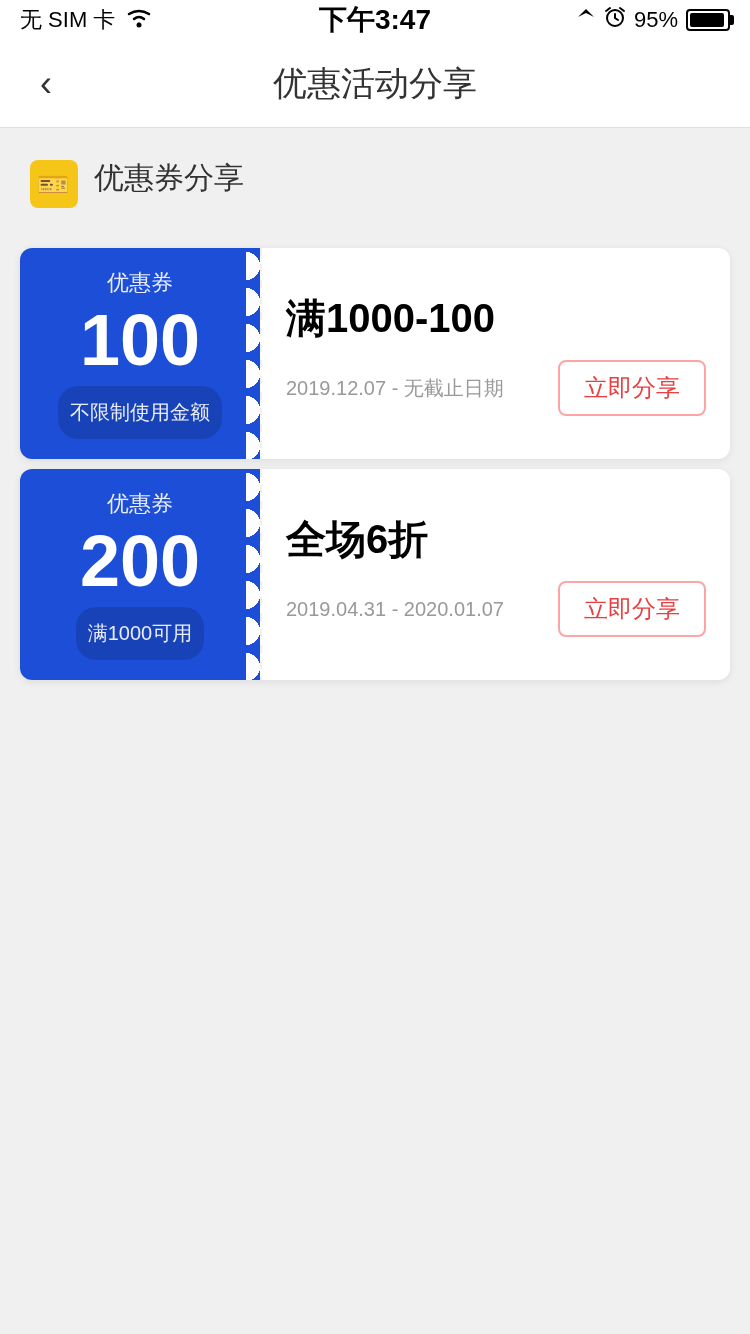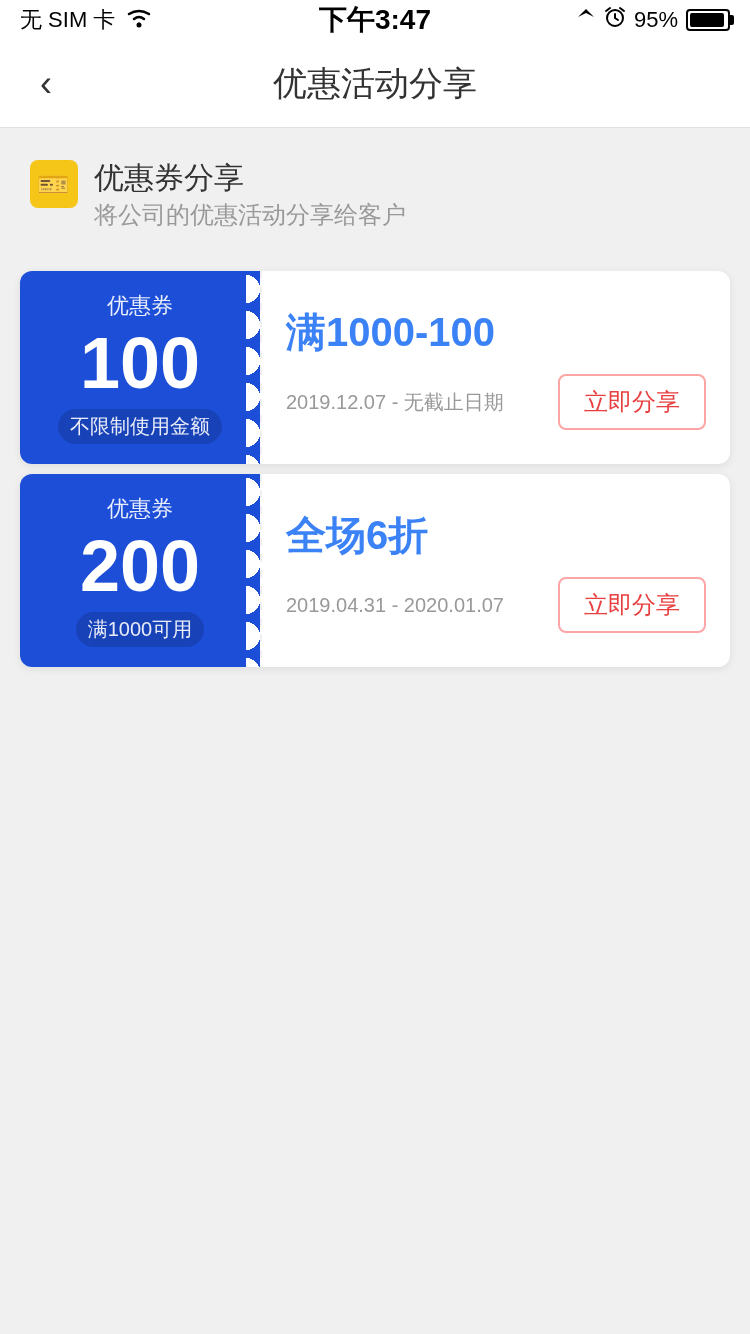--- a/index.html
+++ b/index.html
@@ -182,21 +182,21 @@
       font-size: 72px;
       font-weight: 600;
       color: #fff;
       line-height: 1;
       margin-bottom: 10px;
     }
     .coupon-condition {
       font-size: 20px;
       color: rgba(255,255,255,0.9);
       background: rgba(0,0,0,0.15);
-      padding: 4px 12px;
+      padding: 13px 12px;
       border-radius: 20px;
       white-space: nowrap;
     }
     
     .coupon-divider {
       width: 2px;
       background: repeating-linear-gradient(
         to bottom,
         #f0f0f0 0px,
         #f0f0f0 8px,
@@ -211,21 +211,21 @@
       flex: 1;
       padding: 28px 24px;
       display: flex;
       flex-direction: column;
       justify-content: center;
       gap: 14px;
     }
     .coupon-name {
       font-size: 40px;
       font-weight: 600;
-      color: #3b82f6;
+      color: #000000;
     }
     .coupon-meta {
       display: flex;
       align-items: center;
       justify-content: space-between;
       gap: 10px;
     }
     .coupon-date {
       font-size: 20px;
       color: #999;
@@ -291,21 +291,20 @@
   <span class="nav-back">‹</span>
   <span class="nav-title">优惠活动分享</span>
 </div>
 
 <div class="section-header">
   <div class="section-icon">
     <span>🎫</span>
   </div>
   <div class="section-text-group">
     <span class="section-title">优惠券分享</span>
-    <span class="section-subtitle">将公司的优惠活动分享给客户</span>
   </div>
 </div>
 
 <div class="coupon-list" id="coupon-list">
 <div class="coupon-card">
     <div class="coupon-left">
       <span class="coupon-label">优惠券</span>
       <span class="coupon-amount">100</span>
       <span class="coupon-condition">不限制使用金额</span>
     </div>

